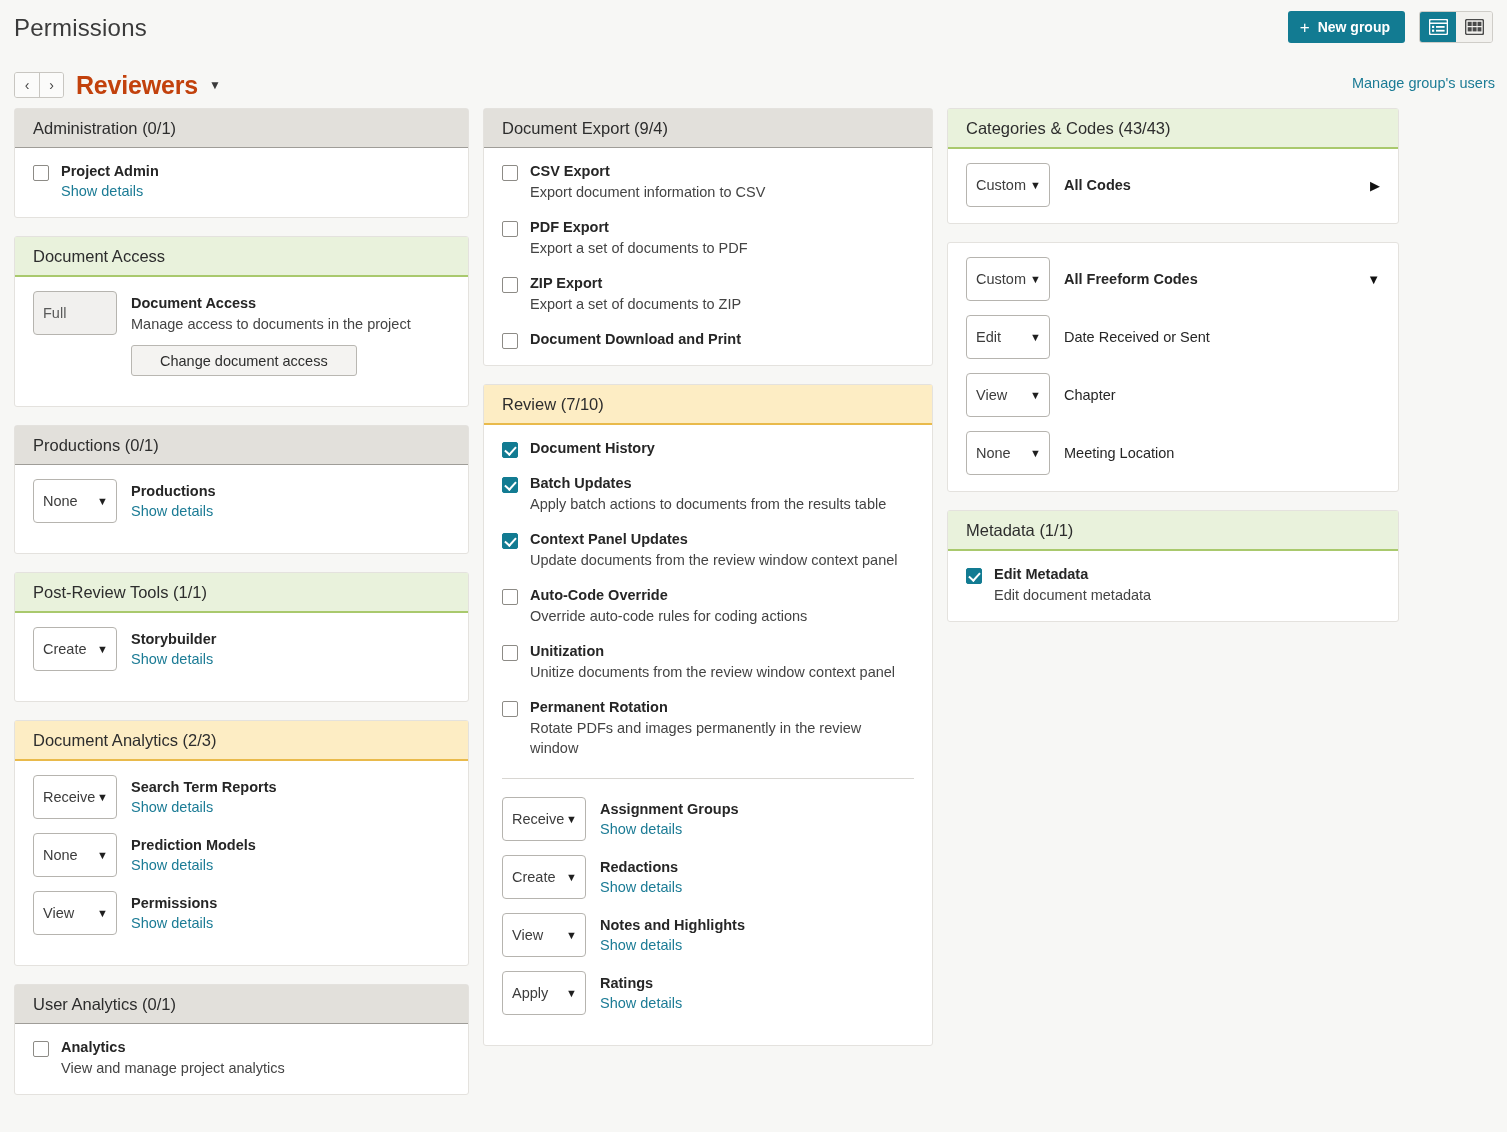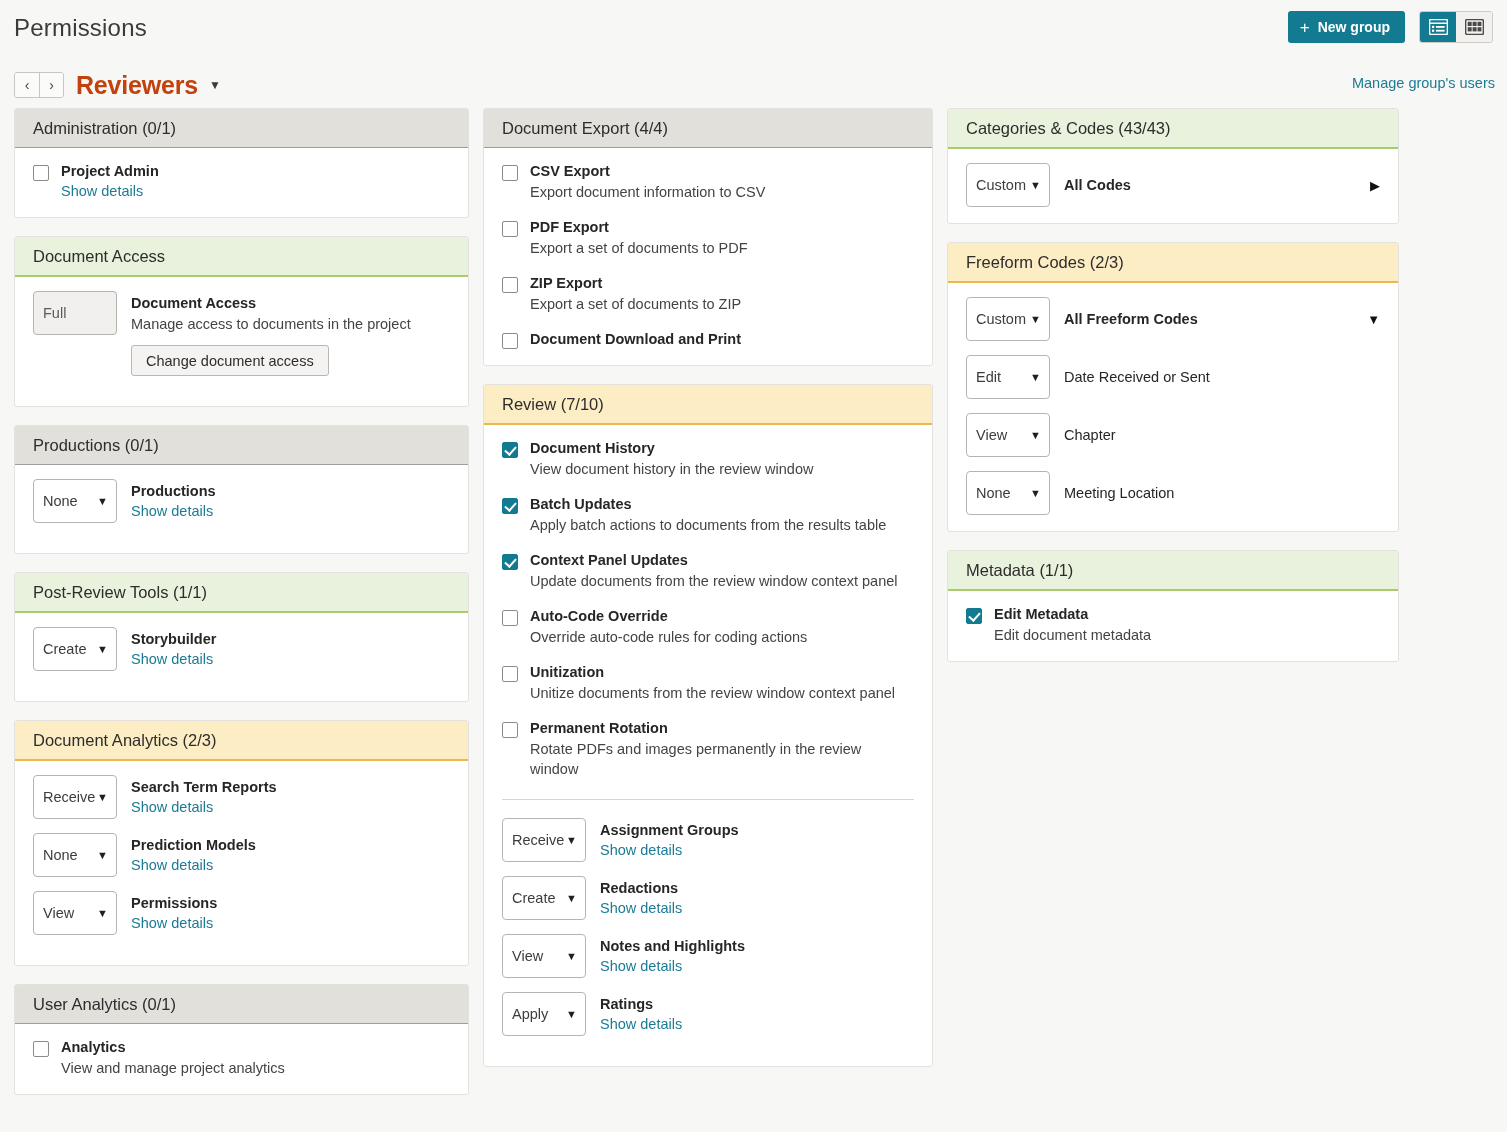--- a/index.html
+++ b/index.html
@@ -213,21 +213,21 @@
     justify-content: flex-start;
   }
   .sel-label-wrap { padding-top: 3px; flex: 1; }
 
   .btn-secondary {
     margin-top: 11px;
     background: #f4f3f1;
     border: 1px solid #b9b7b2;
     border-radius: 3px;
     height: 31px;
-    padding: 0 14px;
+    padding: 0 28px;
     font-size: 14.5px;
     color: #2d2d2d;
     cursor: pointer;
     font-family: "Liberation Sans", sans-serif;
   }
 
   .divider {
     height: 1px;
     background: #d8d6d2;
     margin: 20px 0 18px 0;
@@ -413,21 +413,21 @@
           </div>
         </div>
       </div>
     </div>
 
   </div>
 
   <div class="column mid">
 
     <div class="card">
-      <div class="card-head gray">Document Export (4/4)</div>
+      <div class="card-head gray">Document Export (9/4)</div>
       <div class="card-body">
         <div class="cb-row">
           <div class="cb"></div>
           <div class="row-text">
             <div class="row-title">CSV Export</div>
             <div class="row-desc">Export document information to CSV</div>
           </div>
         </div>
         <div class="cb-row">
           <div class="cb"></div>
@@ -452,21 +452,20 @@
       </div>
     </div>
 
     <div class="card">
       <div class="card-head yellow">Review (7/10)</div>
       <div class="card-body">
         <div class="cb-row">
           <div class="cb checked"></div>
           <div class="row-text">
             <div class="row-title">Document History</div>
-            <div class="row-desc">View document history in the review window</div>
           </div>
         </div>
         <div class="cb-row">
           <div class="cb checked"></div>
           <div class="row-text">
             <div class="row-title">Batch Updates</div>
             <div class="row-desc">Apply batch actions to documents from the results table</div>
           </div>
         </div>
         <div class="cb-row">
@@ -555,21 +554,20 @@
             <span>Custom</span>
             <span class="sel-caret">▼</span>
           </div>
           <div class="code-name bold">All Codes</div>
           <div class="expander">▶</div>
         </div>
       </div>
     </div>
 
     <div class="card">
-      <div class="card-head yellow">Freeform Codes (2/3)</div>
       <div class="card-body">
         <div class="code-row">
           <div class="sel">
             <span>Custom</span>
             <span class="sel-caret">▼</span>
           </div>
           <div class="code-name bold">All Freeform Codes</div>
           <div class="expander">▼</div>
         </div>
         <div class="code-row">

